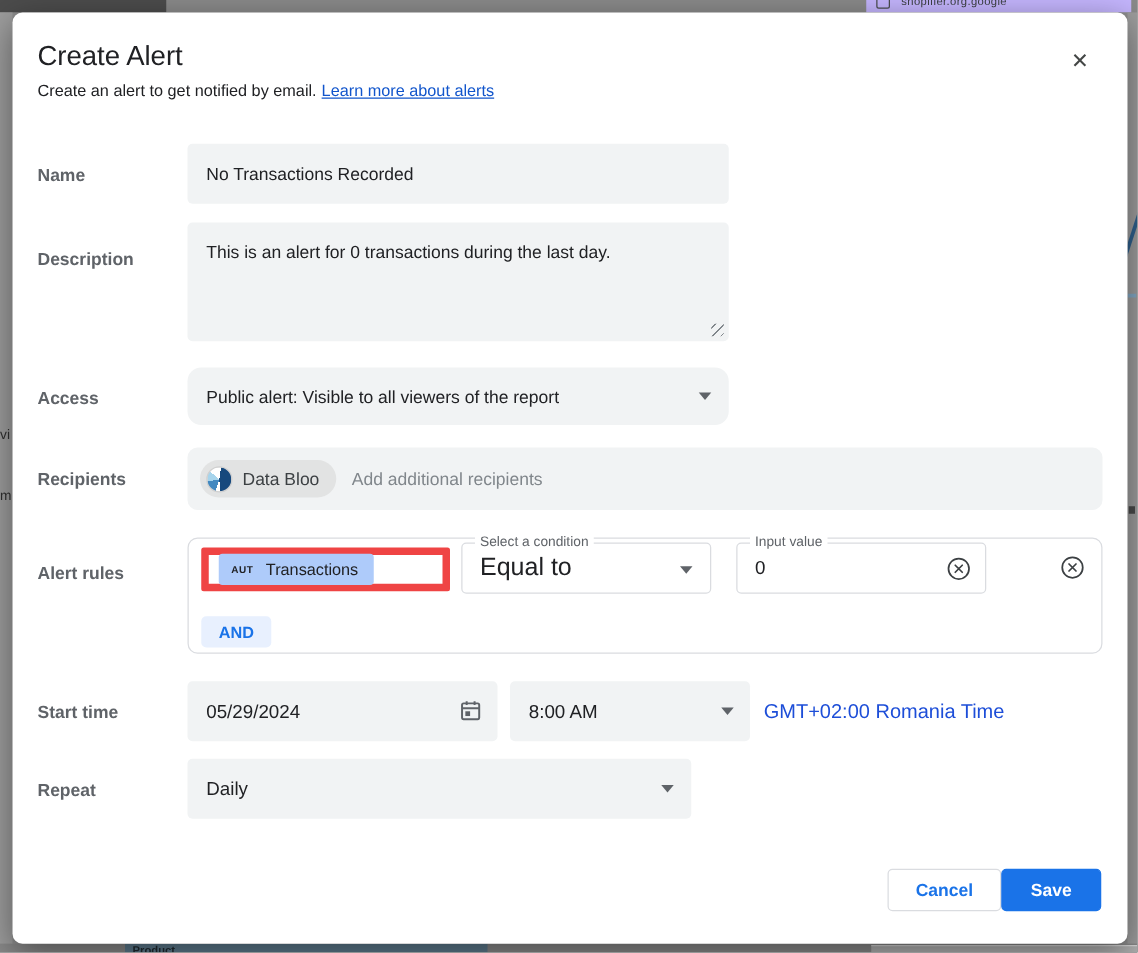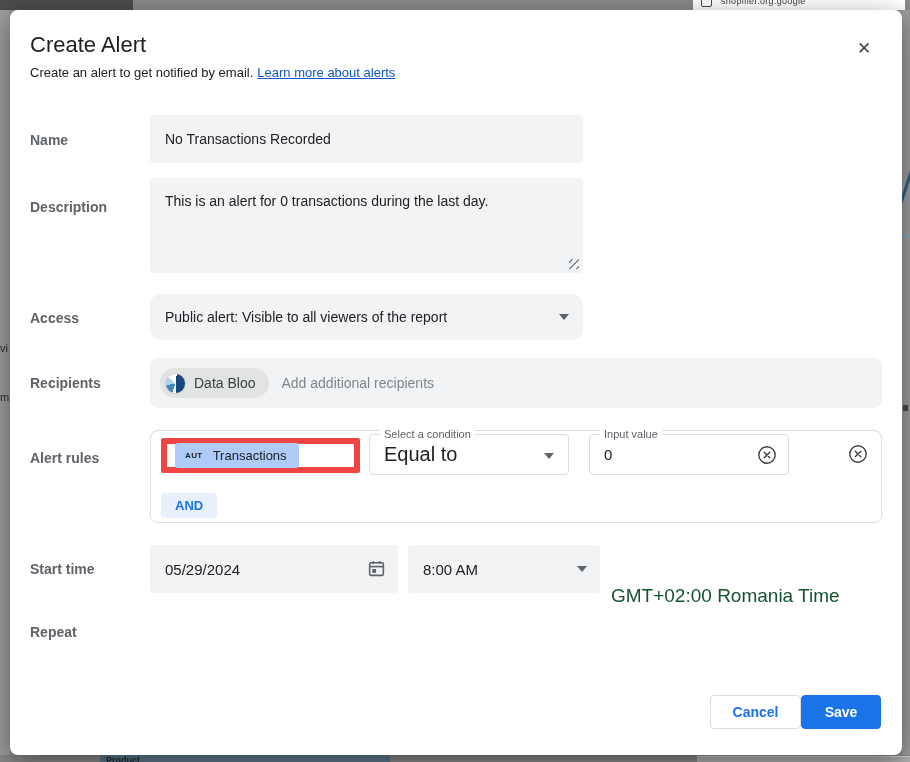--- a/index.html
+++ b/index.html
@@ -6,21 +6,21 @@
   html,body { background:#8f8f8f; }
   .page {
     position:relative; width:910px; height:762px; overflow:hidden;
     background:#8f8f8f;
     font-family:"Liberation Sans", sans-serif;
     color:#202124;
   }
   
   .edge-top { position:absolute; left:0; top:0; width:910px; height:10px; background:#8a8a8a; overflow:hidden; }
   .edge-top-dark { position:absolute; left:0; top:0; width:133px; height:10px; background:#4c4c4c; }
-  .edge-top-light { position:absolute; left:693px; top:0; width:212px; height:10px; background:#ffffff; overflow:hidden; }
+  .edge-top-light { position:absolute; left:693px; top:0; width:212px; height:10px; background:#c4b5fd; overflow:hidden; }
   .bag-icon { position:absolute; left:8px; top:-3px; width:11px; height:10px; border:1.5px solid #4a4d50; border-radius:2px; }
   .bag-icon:before { content:""; position:absolute; left:2px; top:-4px; width:4px; height:4px; border:1.5px solid #4a4d50; border-bottom:none; border-radius:3px 3px 0 0; }
   .url-frag { position:absolute; left:28px; top:-4px; font-size:9px; color:#3c4043; letter-spacing:.3px; white-space:nowrap; }
   .edge-left { position:absolute; left:0; top:10px; width:10px; height:745px; background:#9e9e9e; overflow:hidden; }
   .left-frag { position:absolute; left:0; font-size:11px; color:#2f2f2f; }
   .edge-right { position:absolute; left:902px; top:10px; width:8px; height:745px; background:#9e9e9e; overflow:hidden; }
   .blue-line-frag { position:absolute; left:2px; top:155px; width:3px; height:48px; background:#2f618e; transform:rotate(18deg); }
   .blue-tick-frag { position:absolute; left:0; top:225px; width:7px; height:3px; background:#84aac6; }
   .dark-mark-frag { position:absolute; left:1px; top:395px; width:5px; height:6px; background:#4a4a4a; }
   .edge-bottom { position:absolute; left:0; top:755px; width:910px; height:7px; background:#8a8a8a; overflow:hidden; }
@@ -81,21 +81,21 @@
   .fs-input .val { margin-left:14px; font-size:15px; }
   .clear-btn { position:absolute; right:10px; top:9px; width:22px; height:22px; cursor:pointer; }
   .rule-delete { position:absolute; right:12px; top:12px; width:22px; height:22px; cursor:pointer; }
   .and-btn { position:absolute; left:10px; top:62px; height:25px; padding:0 14px; display:flex; align-items:center;
              background:#e8f0fe; border-radius:4px; color:#1a73e8; font-size:13px; font-weight:bold; cursor:pointer; }
   
   .f-date { left:140px; top:535px; width:248px; height:48px; font-size:15px; }
   .cal-icon { position:absolute; right:12px; top:14px; }
   .f-time { left:398px; top:535px; width:192px; height:48px; font-size:15px; }
   .f-time .arrow-down { position:absolute; right:13px; top:21px; }
-  .tz-text { position:absolute; left:601px; top:551px; font-size:19px; color:#14532d;margin-top:24px; }
+  .tz-text { position:absolute; left:601px; top:551px; font-size:16px; color:#1d4ed8; }
   
   .f-repeat { left:140px; top:597px; width:403px; height:48px; font-size:15px; }
   .f-repeat .arrow-down { position:absolute; right:14px; top:21px; }
   
   .footer { position:absolute; right:21px; top:685px; display:flex; gap:0; }
   .btn { height:34px; border-radius:4px; display:flex; align-items:center; justify-content:center;
          font-size:14px; font-weight:bold; cursor:pointer; }
   .btn-cancel { width:91px; background:#fff; border:1px solid #dadce0; color:#1a73e8; }
   .btn-save { width:80px; background:#1a73e8; border:1px solid #1a73e8; color:#fff; }
 </style>
@@ -203,20 +203,24 @@
         </svg>
       </span>
     </div>
     <div class="fld f-time">
       <span class="pad">8:00 AM</span>
       <span class="arrow-down"></span>
     </div>
     <div class="tz-text">GMT+02:00 Romania Time</div>
 
     <div class="row-label" style="top:614px;">Repeat</div>
+    <div class="fld f-repeat">
+      <span class="pad">Daily</span>
+      <span class="arrow-down"></span>
+    </div>
 
     <div class="footer">
       <div class="btn btn-cancel">Cancel</div>
       <div class="btn btn-save">Save</div>
     </div>
 
   </div>
 </div>
 
 </body></html>

